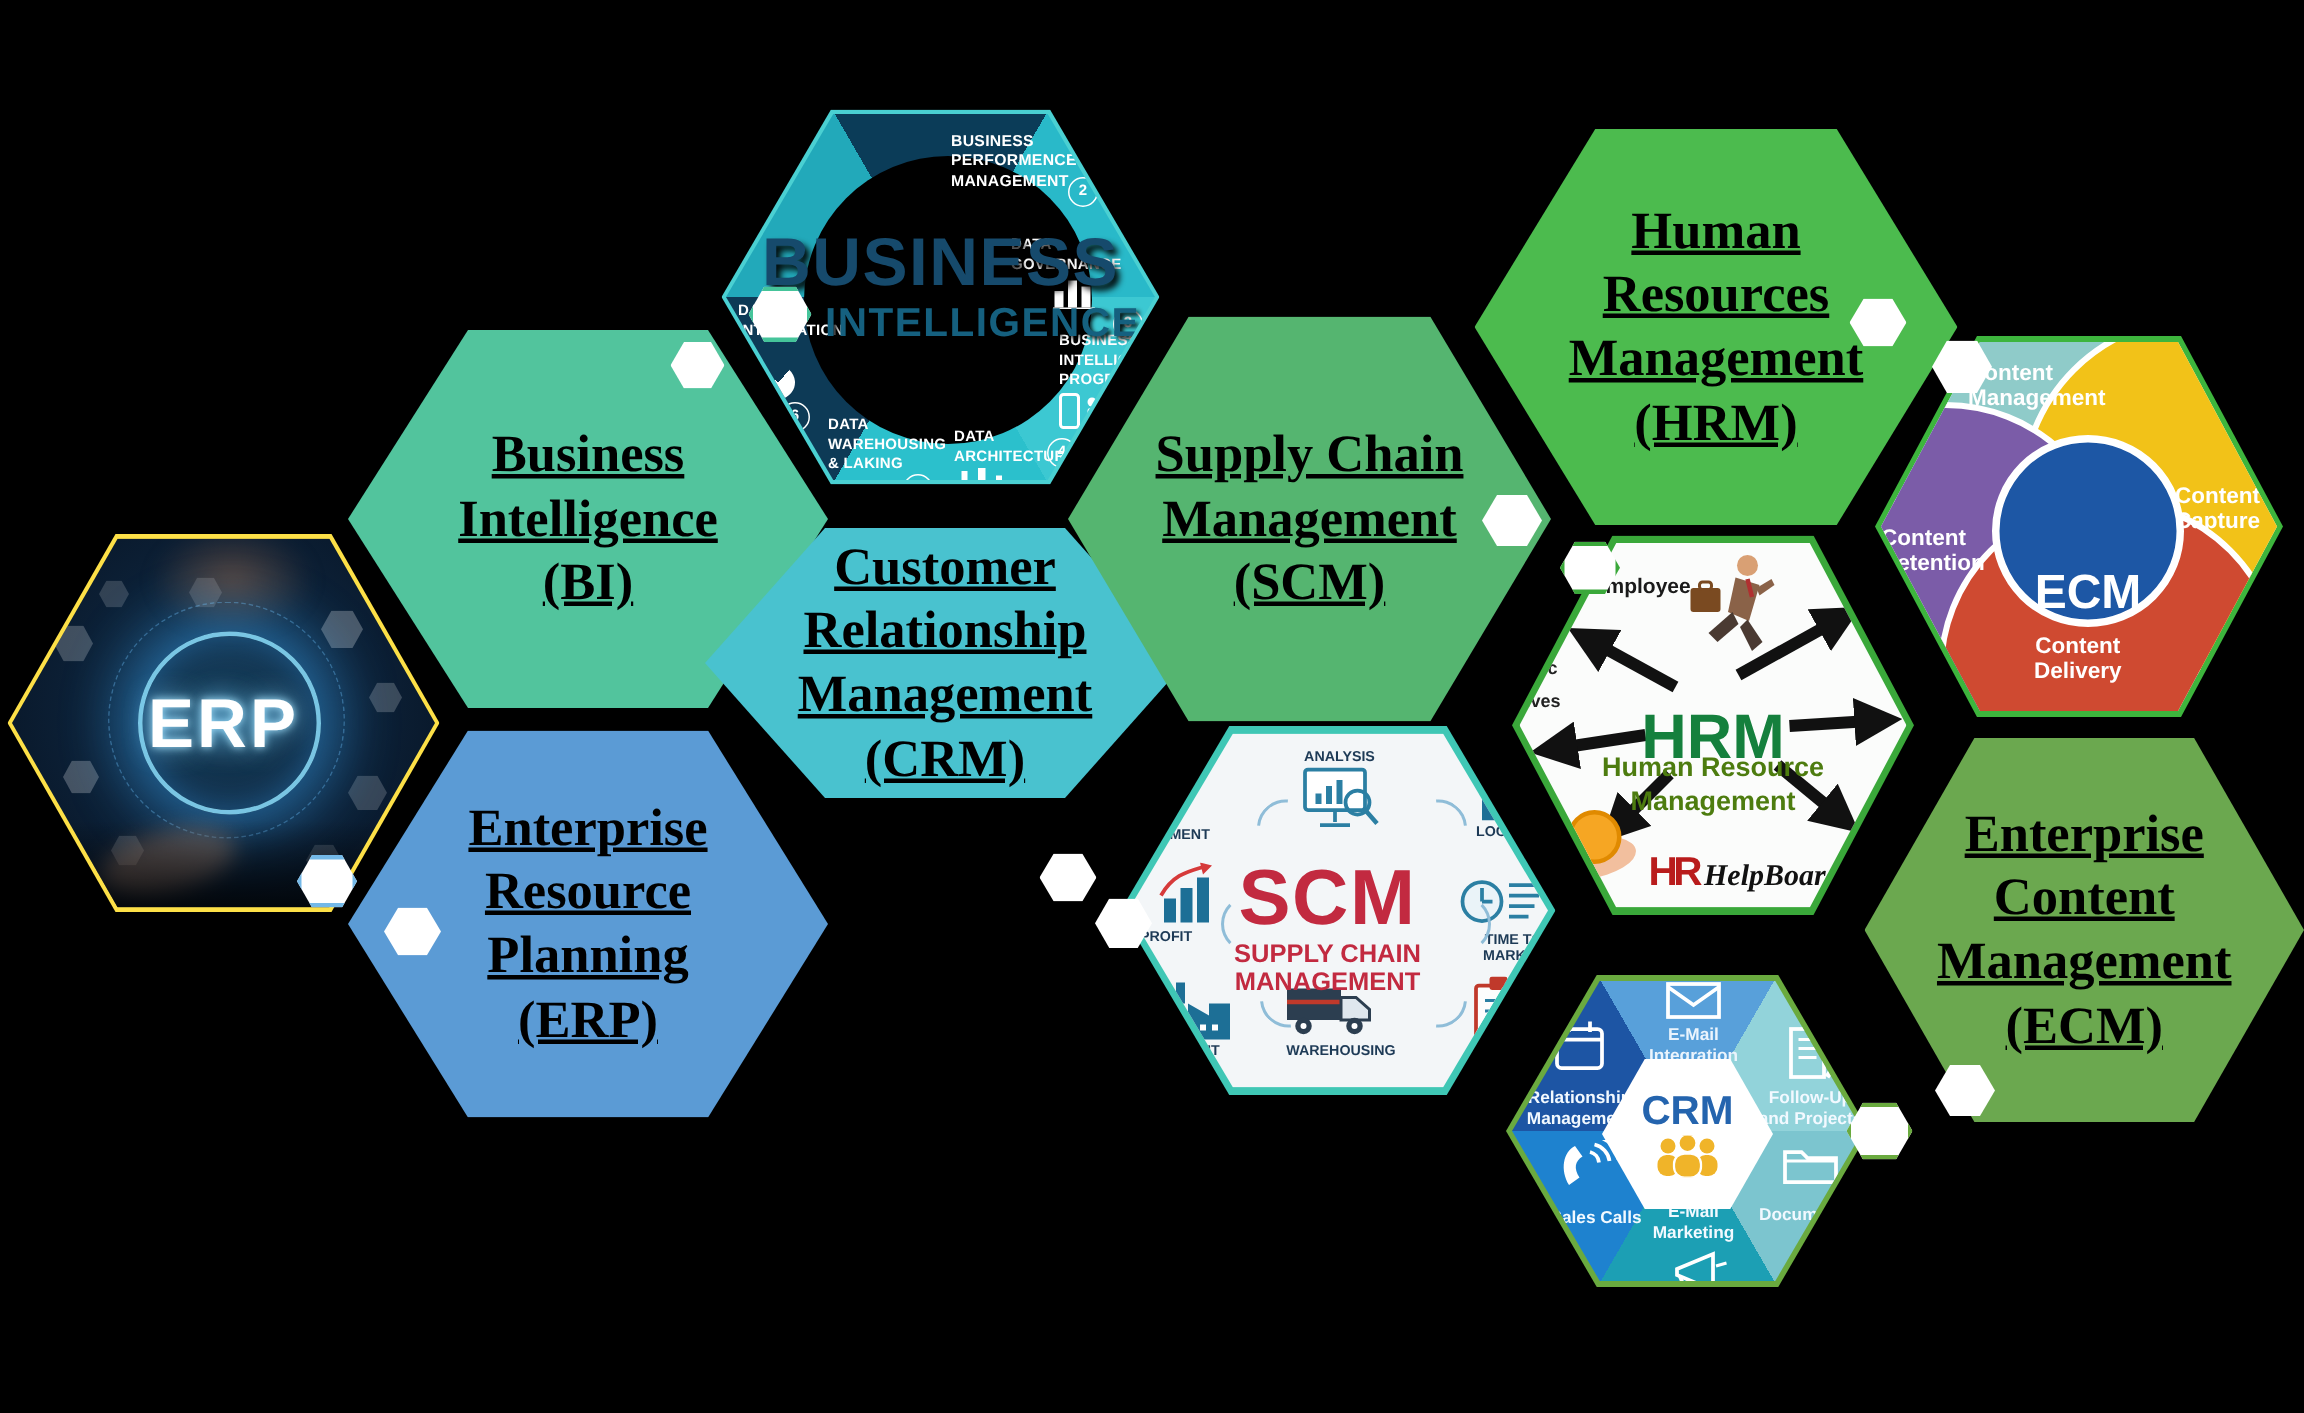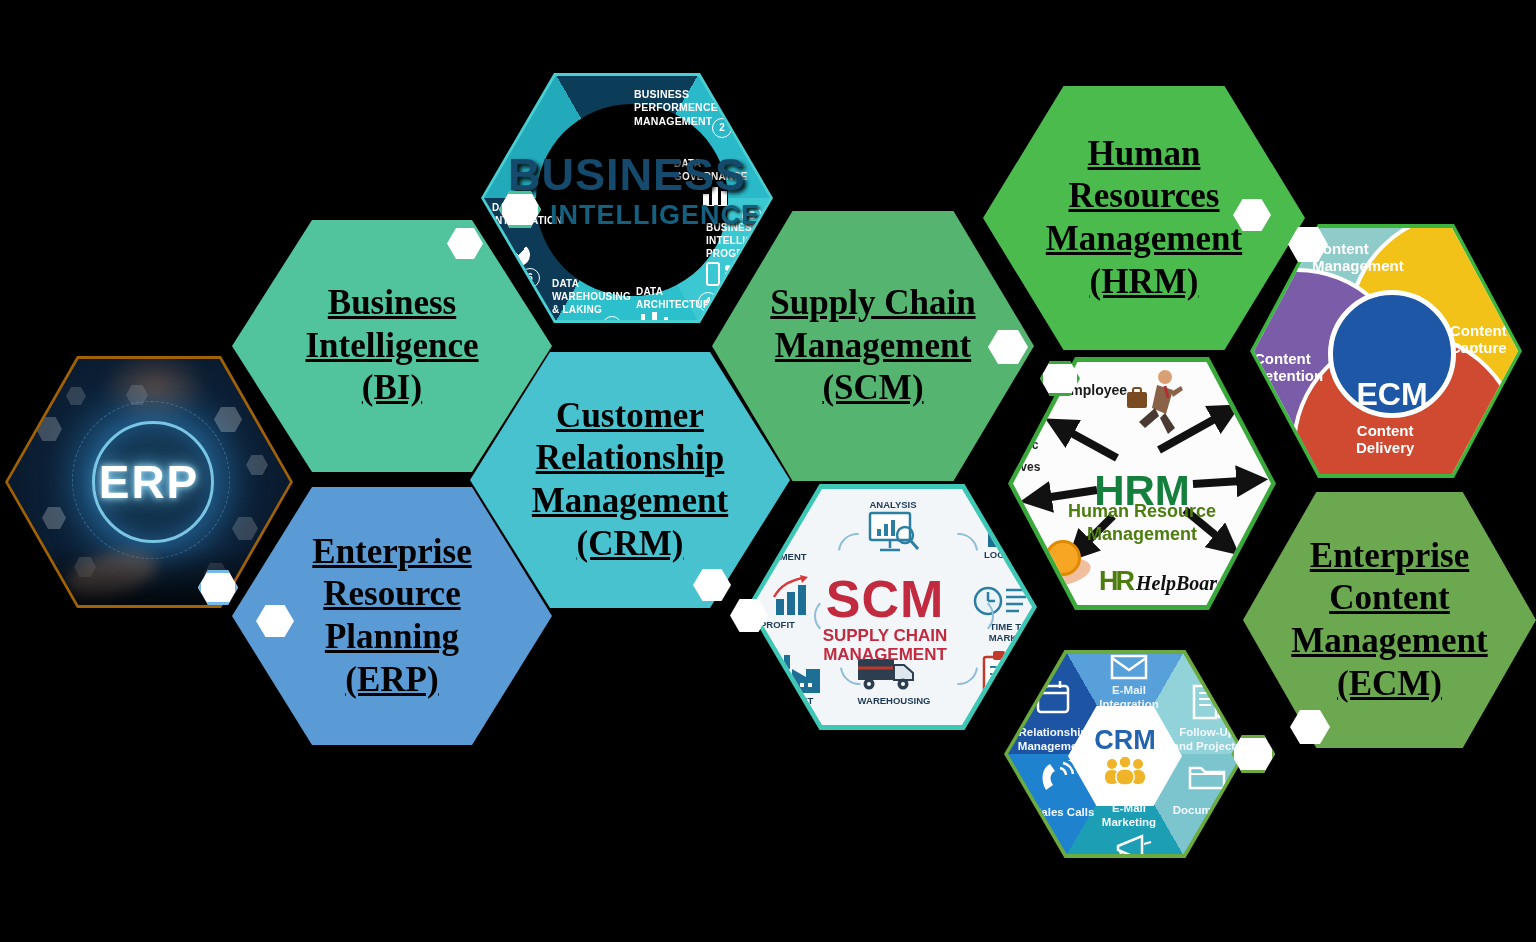--- a/index.html
+++ b/index.html
@@ -23,21 +23,21 @@
   .petal{position:absolute;border-radius:50%;border:4px solid #fff;}
   .deco-hex{position:absolute;clip-path:polygon(25% 0%,75% 0%,100% 50%,75% 100%,25% 100%,0% 50%);}
   .arc{position:absolute;width:34px;height:34px;border:2px solid transparent;border-top-color:#8fbdd8;border-radius:50%;}
   .hrm-frag{position:absolute;color:#222;font:600 12px "Liberation Sans",sans-serif;}
 </style>
 </head>
 <body>
 
 <div id="canvas">
 
-  <div class="hex" style="left:5px;top:356px;width:288px;height:252px;background:#a16207;z-index:1;">
+  <div class="hex" style="left:5px;top:356px;width:288px;height:252px;background:#fde047;z-index:1;">
     <div class="hex-inner" style="left:3px;top:3px;right:3px;bottom:3px;background:radial-gradient(circle at 50% 46%,#17405e 0%,#0c2036 52%,#061120 100%);">
       <div style="position:absolute;left:92px;top:-8px;width:110px;height:72px;background:radial-gradient(ellipse,#7a5743aa,transparent 70%);filter:blur(6px);"></div>
       <div class="deco-hex" style="left:28px;top:58px;width:26px;height:24px;background:rgba(255,255,255,.22);"></div>
       <div class="deco-hex" style="left:58px;top:28px;width:20px;height:18px;background:rgba(255,255,255,.16);"></div>
       <div class="deco-hex" style="left:206px;top:48px;width:28px;height:25px;background:rgba(255,255,255,.26);"></div>
       <div class="deco-hex" style="left:238px;top:96px;width:22px;height:20px;background:rgba(255,255,255,.2);"></div>
       <div class="deco-hex" style="left:34px;top:148px;width:24px;height:22px;background:rgba(255,255,255,.24);"></div>
       <div class="deco-hex" style="left:224px;top:158px;width:26px;height:23px;background:rgba(255,255,255,.18);"></div>
       <div class="deco-hex" style="left:118px;top:26px;width:22px;height:20px;background:rgba(255,255,255,.14);"></div>
       <div class="deco-hex" style="left:66px;top:198px;width:22px;height:20px;background:rgba(255,255,255,.16);"></div>
@@ -101,21 +101,21 @@
 
   <div class="hex hex-label" style="left: 232px; top: 220px; width: 320px; height: 252px; z-index: 2; background: rgb(82, 196, 157);">Business
 Intelligence
 (BI)</div>
 
   <div class="hex hex-label" style="left: 232px; top: 487px; width: 320px; height: 258px; z-index: 2; background: rgb(91, 155, 213);">Enterprise
 Resource
 Planning
 (ERP)</div>
 
-  <div class="hex hex-label" style="left: 470px; top: 352px; width: 320px; height: 256px; z-index: 2; background: rgb(73, 194, 207);">Customer
+  <div class="hex hex-label" style="left: 470px; top: 352px; width: 320px; height: 180px; z-index: 2; background: rgb(73, 194, 207);">Customer
 Relationship
 Management
 (CRM)</div>
 
   <div class="hex hex-label" style="left: 712px; top: 211px; width: 322px; height: 270px; z-index: 2; background: rgb(85, 181, 112);">Supply Chain
 Management
 (SCM)</div>
 
   <div class="hex hex-label" style="left: 983px; top: 86px; width: 322px; height: 264px; z-index: 2; background: rgb(76, 187, 78);">Human
 Resources
@@ -240,21 +240,21 @@
         <line x1="13" y1="14" x2="13" y2="21" stroke="#222" stroke-width="2.5"></line>
       </svg>
       <div class="hrm-frag" style="left:8px;top:76px;">gic</div>
       <div class="hrm-frag" style="left:0;top:98px;">tives</div>
       <div style="position:absolute;left:0;right:0;top:108px;text-align:center;font:800 42px/1 'Liberation Sans',sans-serif;color:#15803d;">HRM</div>
       <div style="position:absolute;left:0;right:0;top:138px;text-align:center;font:700 18px/1.3 'Liberation Sans',sans-serif;color:#4d7c0f;white-space:pre-line;">Human Resource
 Management</div>
       <div style="position:absolute;left:12px;top:196px;width:66px;height:28px;background:#f2bf9e;border-radius:46% 54% 60% 40%;transform:rotate(-8deg);"></div>
       <div style="position:absolute;left:32px;top:178px;width:30px;height:30px;background:#f6a623;border:3px solid #e08a00;border-radius:50%;"></div>
       <div style="position:absolute;left:86px;top:204px;white-space:nowrap;">
-        <span style="font:900 27px 'Liberation Sans',sans-serif;color:#4d7c0f;letter-spacing:-3px;">HR</span><span style="font:italic 900 20px 'Liberation Serif',serif;color:#111;margin-left:4px;">HelpBoard</span>
+        <span style="font:900 27px 'Liberation Sans',sans-serif;color:#b91c1c;letter-spacing:-3px;">HR</span><span style="font:italic 900 20px 'Liberation Serif',serif;color:#111;margin-left:4px;">HelpBoard</span>
       </div>
     </div>
   </div>
 
   <div class="hex" style="left:1250px;top:224px;width:272px;height:254px;background:#3db53d;z-index:3;">
     <div class="hex-inner" style="left:4px;top:4px;right:4px;bottom:4px;background:#fff;">
       <div class="petal" style="left: -22px; top: -78px; width: 212px; height: 212px; background: rgb(143, 203, 201);"></div>
       <div class="petal" style="left: 92px; top: -18px; width: 232px; height: 232px; background: rgb(242, 194, 24);"></div>
       <div class="petal" style="left: -72px; top: 40px; width: 222px; height: 222px; background: rgb(123, 92, 168);"></div>
       <div class="petal" style="left: 38px; top: 104px; width: 222px; height: 222px; background: rgb(207, 74, 49);"></div>

